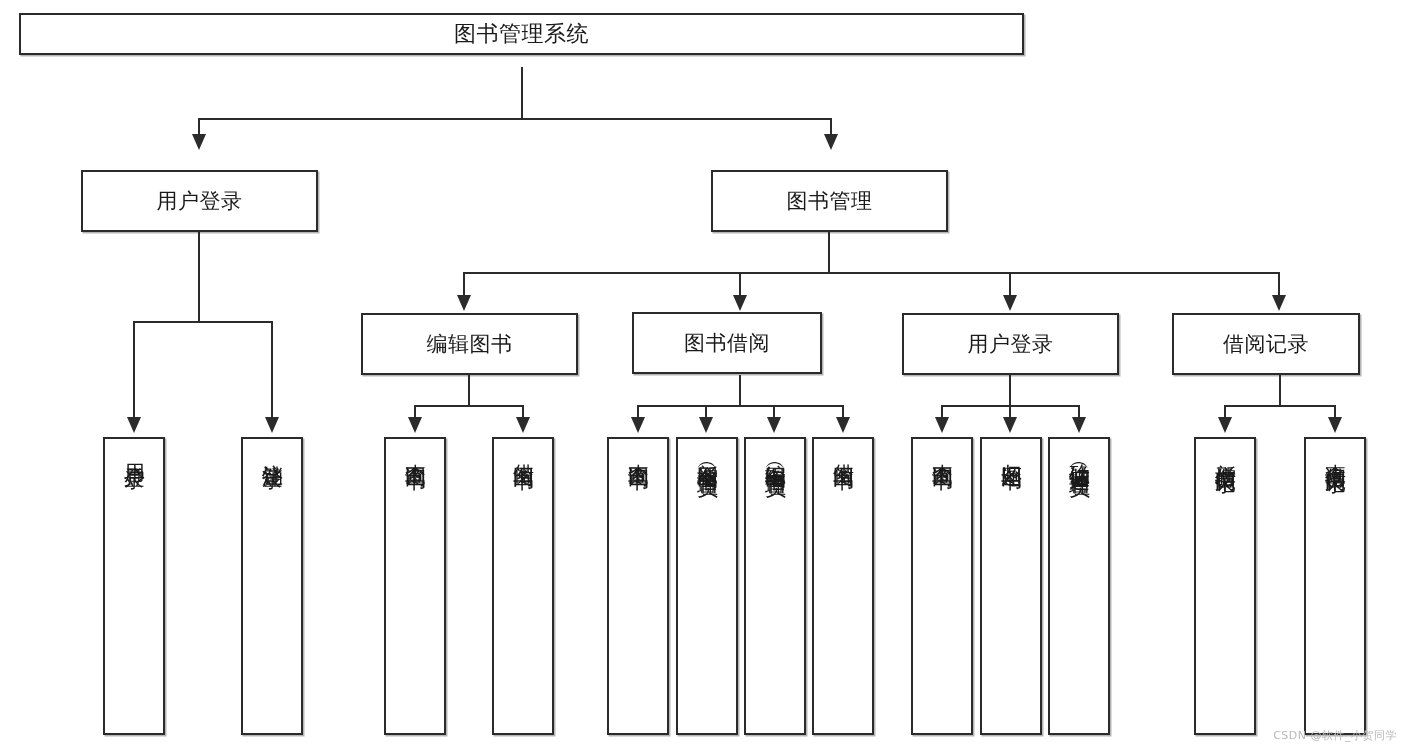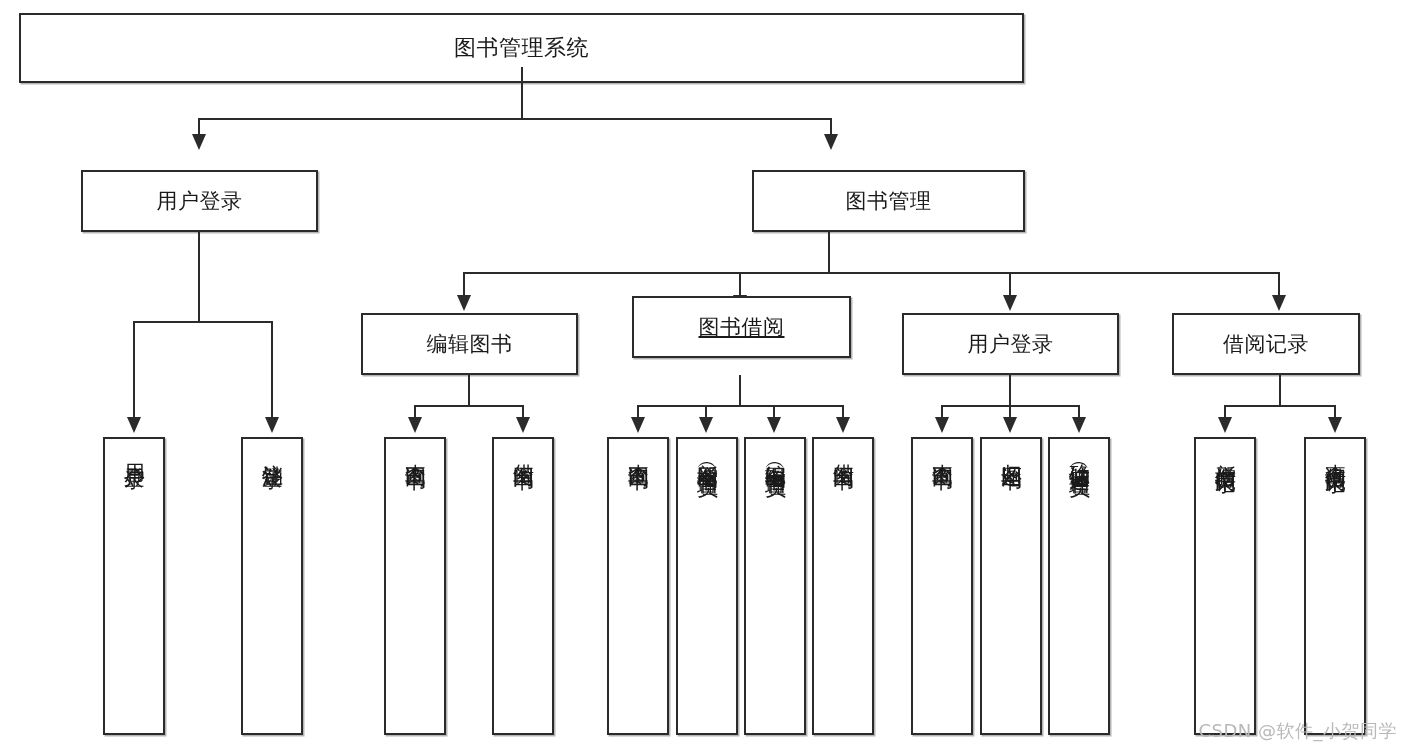--- a/index.html
+++ b/index.html
@@ -62,47 +62,47 @@
     width:0;height:0;
     border-left:7px solid transparent;
     border-right:7px solid transparent;
     border-top:16px solid #2b2b2b;
   }
   
   #watermark{
     position:absolute;
     right:8px;
     bottom:4px;
-    font-size:18px;
+    font-size:11px;
     color:#b9b9b9;
     letter-spacing:.5px;
     white-space:nowrap;
     user-select:none;
   }
 </style>
 </head>
 <body>
 
 <div id="canvas">
 
-  <div class="node h root" style="left:19px;top:13px;width:1005px;height:70px;">
+  <div class="node h root" style="left:19px;top:13px;width:1005px;height:42px;">
     <span class="txt">图书管理系统</span>
   </div>
 
   <div class="conn vline" style="left:521px;top:67px;width:2px;height:52px;"></div>
   <div class="conn hline" style="left:198px;top:118px;width:634px;height:2px;"></div>
   <div class="conn vline" style="left:198px;top:118px;width:2px;height:18px;"></div>
   <div class="conn vline" style="left:830px;top:118px;width:2px;height:18px;"></div>
   <div class="arrow" style="left:192px;top:134px;"></div>
   <div class="arrow" style="left:824px;top:134px;"></div>
 
   <div class="node h" style="left:81px;top:170px;width:237px;height:62px;">
     <span class="txt">用户登录</span>
   </div>
-  <div class="node h" style="left:711px;top:170px;width:273px;height:62px;margin-left:41px;">
+  <div class="node h" style="left:711px;top:170px;width:237px;height:62px;">
     <span class="txt">图书管理</span>
   </div>
 
   <div class="conn vline" style="left:198px;top:232px;width:2px;height:90px;"></div>
   <div class="conn hline" style="left:133px;top:321px;width:140px;height:2px;"></div>
   <div class="conn vline" style="left:133px;top:321px;width:2px;height:98px;"></div>
   <div class="conn vline" style="left:271px;top:321px;width:2px;height:98px;"></div>
   <div class="arrow" style="left:127px;top:417px;"></div>
   <div class="arrow" style="left:265px;top:417px;"></div>
 
@@ -113,21 +113,21 @@
   <div class="conn vline" style="left:1009px;top:272px;width:2px;height:25px;"></div>
   <div class="conn vline" style="left:1278px;top:272px;width:2px;height:25px;"></div>
   <div class="arrow" style="left:457px;top:295px;"></div>
   <div class="arrow" style="left:733px;top:295px;"></div>
   <div class="arrow" style="left:1003px;top:295px;"></div>
   <div class="arrow" style="left:1272px;top:295px;"></div>
 
   <div class="node h" style="left:361px;top:313px;width:217px;height:62px;">
     <span class="txt">编辑图书</span>
   </div>
-  <div class="node h" style="left:632px;top:296px;width:219px;height:62px;text-decoration:underline;">
+  <div class="node h" style="left:632px;top:312px;width:190px;height:62px;">
     <span class="txt">图书借阅</span>
   </div>
   <div class="node h" style="left:902px;top:313px;width:217px;height:62px;">
     <span class="txt">用户登录</span>
   </div>
   <div class="node h" style="left:1172px;top:313px;width:188px;height:62px;">
     <span class="txt">借阅记录</span>
   </div>
 
   <div class="conn vline" style="left:468px;top:375px;width:2px;height:31px;"></div>

